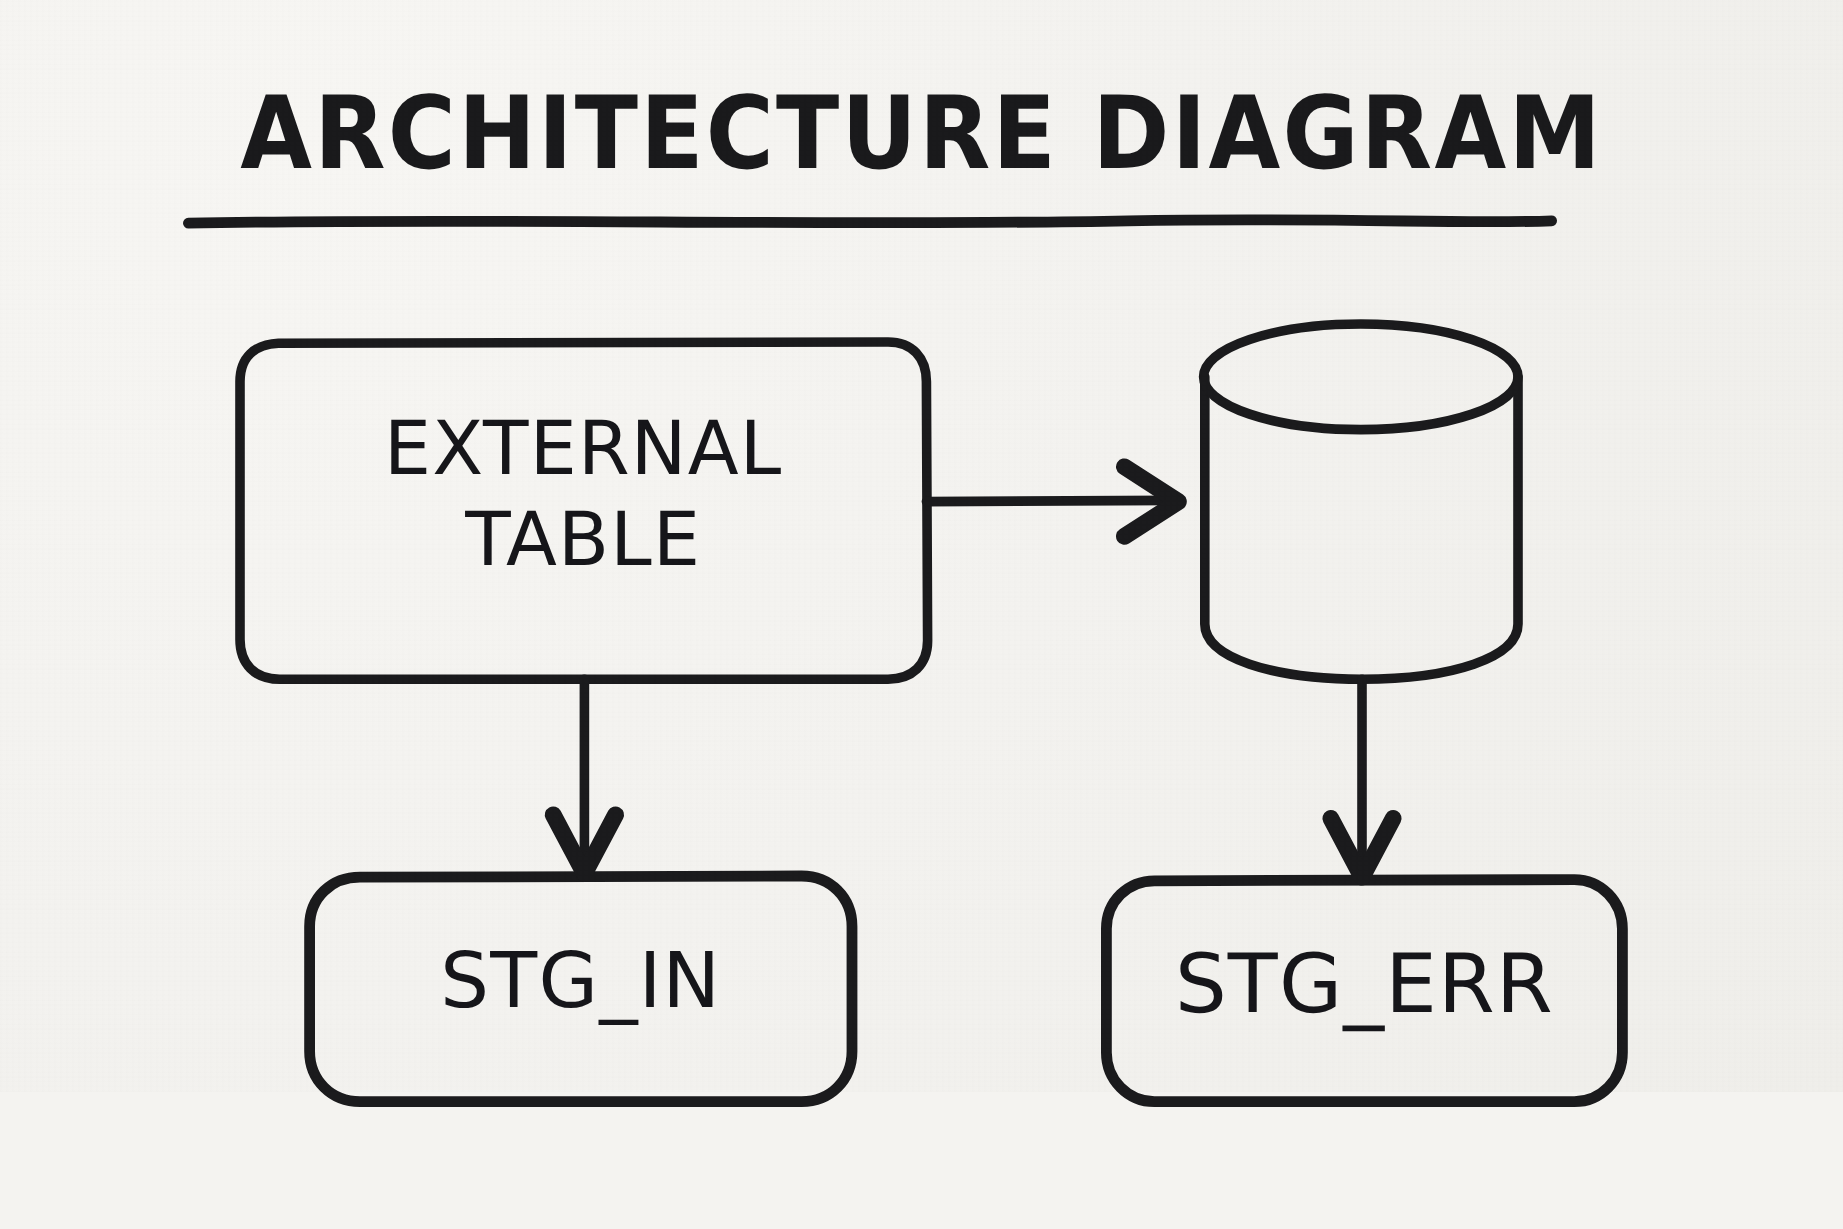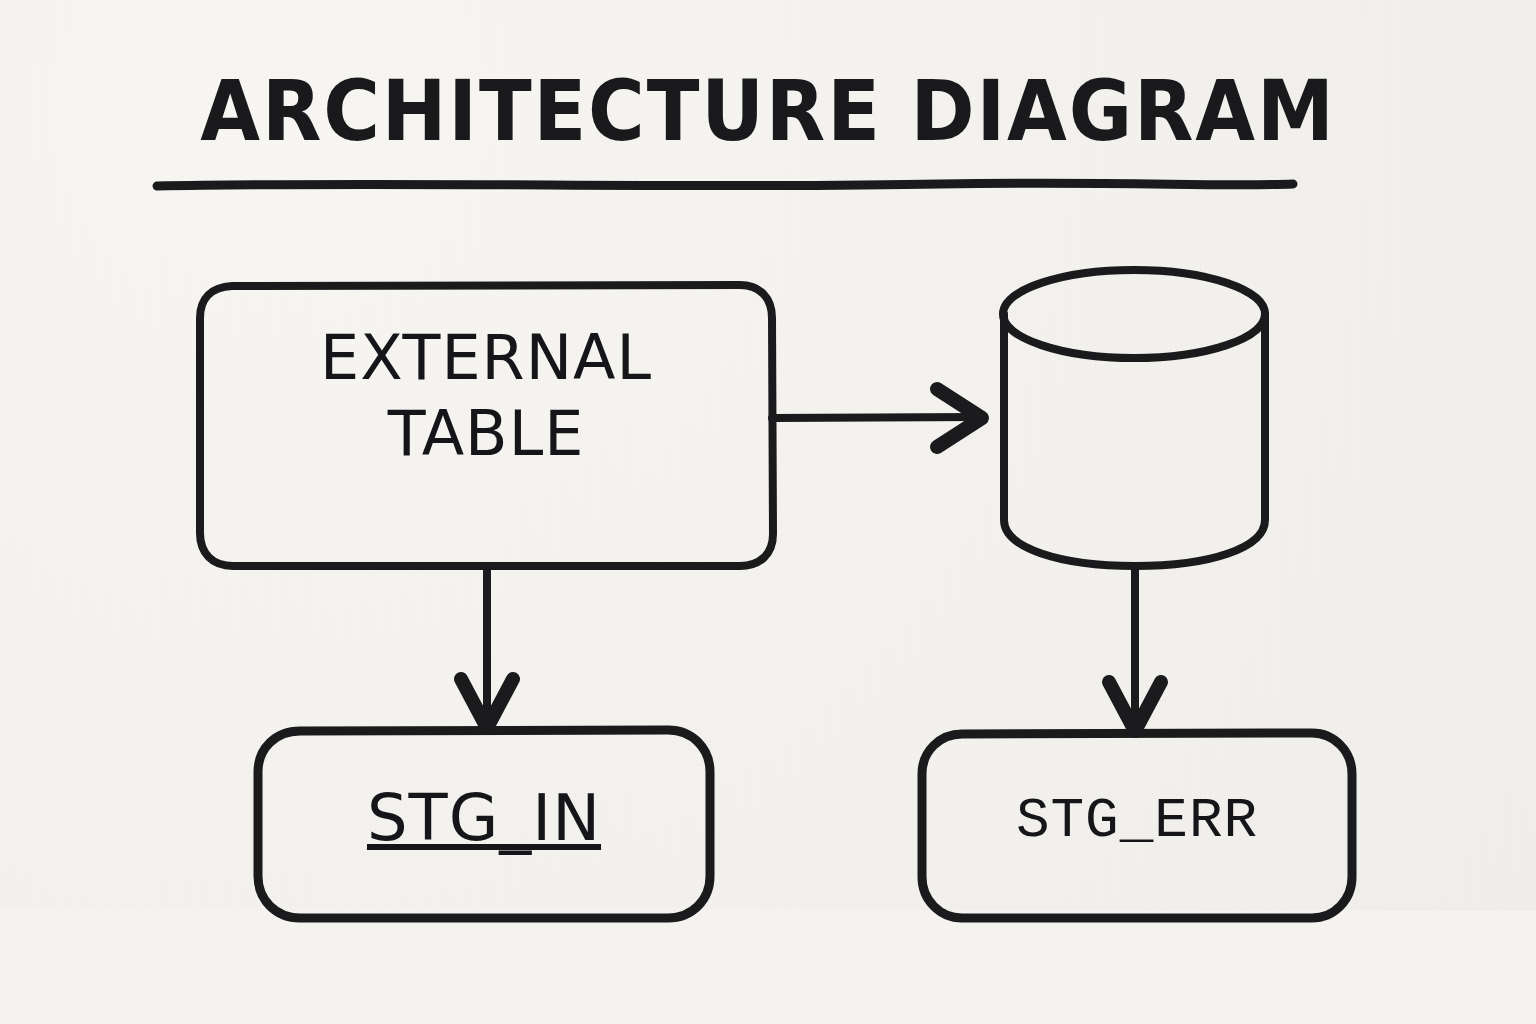--- a/index.html
+++ b/index.html
@@ -52,51 +52,49 @@
     right: 0;
     top: 62px;
     font-size: 84px;
     font-weight: 700;
     letter-spacing: 2px;
     transform: scaleX(0.92);
     color: #1a1a1c;
   }
   #label-external {
     left: 200px;
-    top: 320px;
+    top: 336px;
     width: 572px;
     font-size: 62px;
     line-height: 76px;
     letter-spacing: 1px;
   }
   #label-csv {
     left: 1003px;
     top: 418px;
     width: 263px;
     font-size: 62px;
     line-height: 70px;
     letter-spacing: 2px;
   }
   #label-stgin {
     left: 258px;
     top: 782px;
     width: 452px;
     font-size: 64px;
     line-height: 72px;
     letter-spacing: 1px;
-    text-decoration: underline;
   }
   #label-stgerr {
     left: 922px;
     top: 785px;
     width: 430px;
-    font-size: 56px;
+    font-size: 68px;
     line-height: 72px;
     letter-spacing: 1px;
-    font-family: Liberation Mono, monospace;
   }
 </style>
 </head>
 <body>
 
 <div id="canvas">
 
   <svg id="sketch" viewBox="0 0 1536 1024" xmlns="http://www.w3.org/2000/svg">
 
     <path d="M 157 186 C 400 181, 700 189, 940 184 C 1120 181, 1220 187, 1293 184" fill="none" stroke="#1b1b1d" stroke-width="9" stroke-linecap="round"></path>

